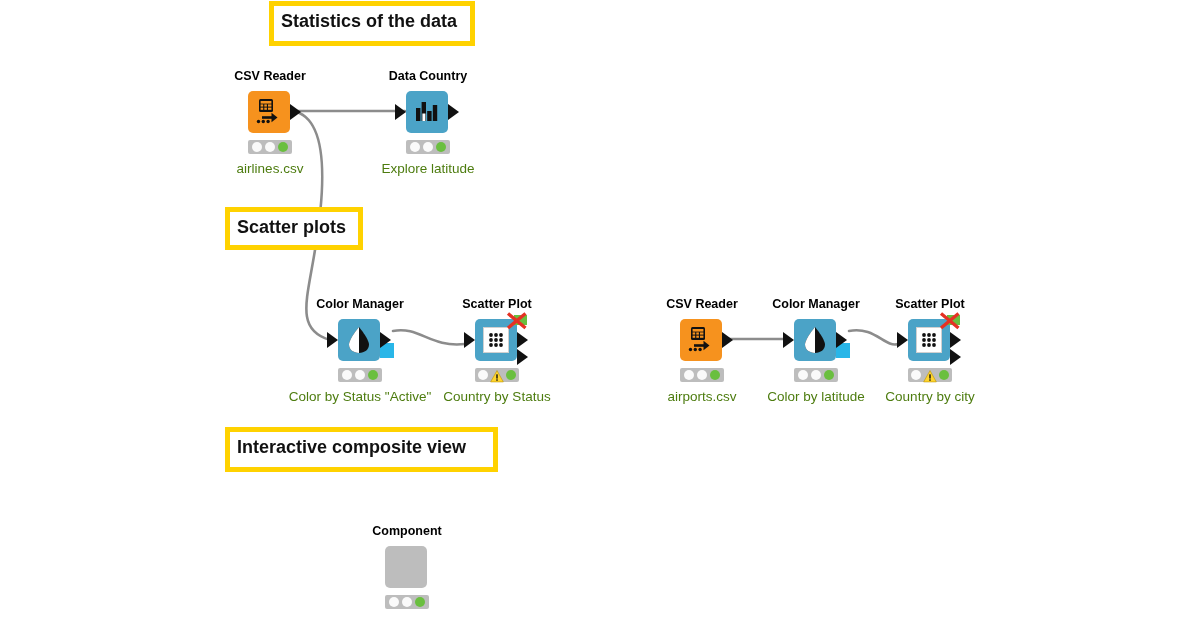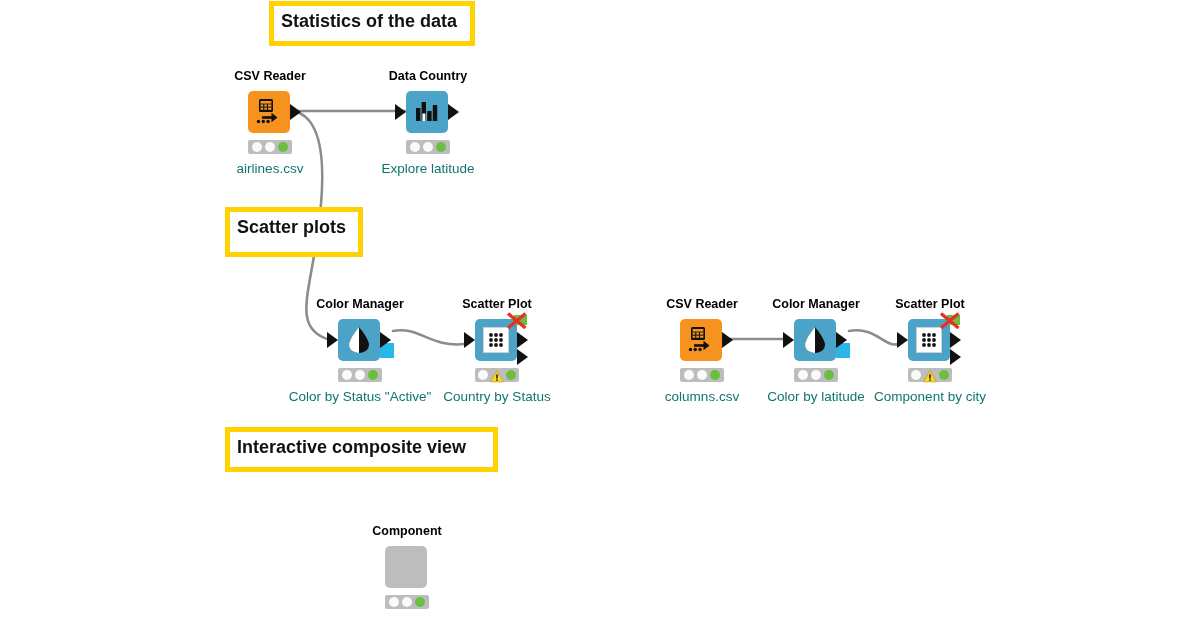--- a/index.html
+++ b/index.html
@@ -143,21 +143,21 @@
   .status .dot.green { background: #6ABF3F; }
   .status .warn {
     width: 14px;
     height: 12px;
     position: relative;
   }
 
   .node-caption {
     margin-top: 8px;
     font-size: 13.5px;
-    color: #0f766e;
+    color: #4d7c0f;
     white-space: nowrap;
     line-height: 1;
     text-align: center;
   }
 </style>
 </head>
 <body>
 
 <div id="canvas">
 
@@ -166,21 +166,21 @@
       <path d="M 293 111 C 330 118 325 190 315 250 C 307 300 295 330 330 340" fill="none" stroke="#8C8C8C" stroke-width="2.6" stroke-linecap="round"></path>
       <path d="M 393 331 C 420 326 430 348 465 344" fill="none" stroke="#8C8C8C" stroke-width="2.6" stroke-linecap="round"></path>
       <path d="M 725 339 L 786 339" fill="none" stroke="#8C8C8C" stroke-width="2.6" stroke-linecap="round"></path>
       <path d="M 849 331 C 875 326 885 348 898 344" fill="none" stroke="#8C8C8C" stroke-width="2.6" stroke-linecap="round"></path>
     </svg>
 
   <div id="annotations">
       <div class="annotation" style="left: 225px; top: 1px; width: 206px; height: 45px; border-color: rgb(255, 210, 0); background: rgb(255, 255, 255); margin-left: 44px;">
         <div class="anno-text">Statistics of the data</div>
       </div>
-      <div class="annotation" style="left: 225px; top: 207px; width: 138px; height: 50px; border-color: rgb(255, 210, 0); background: rgb(255, 255, 255);">
+      <div class="annotation" style="left: 225px; top: 207px; width: 138px; height: 43px; border-color: rgb(255, 210, 0); background: rgb(255, 255, 255);">
         <div class="anno-text">Scatter plots</div>
       </div>
       <div class="annotation" style="left: 225px; top: 427px; width: 273px; height: 45px; border-color: rgb(255, 210, 0); background: rgb(255, 255, 255);">
         <div class="anno-text">Interactive composite view</div>
       </div>
     </div>
 
   <div id="nodes">
       <div class="node" style="left: 270px; top: 70px;">
         <div class="node-title">CSV Reader</div>
@@ -309,21 +309,21 @@
         <circle cx="14.1" cy="24.5" r="1.7" fill="#111"></circle>
       </svg>
           </div>
           <div class="port out" style="border-left-color: rgb(17, 17, 17);"></div>
         </div>
         <div class="status" style="background: rgb(189, 189, 189);">
           <div class="dot" style="background: rgb(250, 250, 250);"></div>
           <div class="dot" style="background: rgb(250, 250, 250);"></div>
           <div class="dot green" style="background: rgb(106, 191, 63);"></div>
         </div>
-        <div class="node-caption">columns.csv</div>
+        <div class="node-caption">airports.csv</div>
       </div>
       <div class="node" style="left: 816px; top: 298px;">
         <div class="node-title">Color Manager</div>
         <div class="node-body-wrap">
           <div class="node-figure teal" style="background: rgb(75, 163, 199);">
             <svg width="26" height="28" viewBox="0 0 26 28">
         <path d="M13 1 C13 1 3 13 3 18.6 C3 23.8 7.5 27 13 27 C18.5 27 23 23.8 23 18.6 C23 13 13 1 13 1 Z" fill="#111"></path>
         <path d="M13 1 C13 1 3 13 3 18.6 C3 23.8 7.5 27 13 27 Z" fill="#ffffff"></path>
       </svg>
           </div>
@@ -365,21 +365,21 @@
         </div>
         <div class="status" style="background: rgb(189, 189, 189);">
           <div class="dot" style="background: rgb(250, 250, 250);"></div>
           <div class="warn"><svg width="14" height="12.5" viewBox="0 0 14 13">
     <path d="M7 0.6 L13.6 12.4 L0.4 12.4 Z" fill="#FFD52E" stroke="#B99100" stroke-width="0.6"></path>
     <rect x="6.25" y="4.5" width="1.5" height="4.4" fill="#111"></rect>
     <rect x="6.25" y="9.7" width="1.5" height="1.5" fill="#111"></rect>
   </svg></div>
           <div class="dot green" style="background: rgb(106, 191, 63);"></div>
         </div>
-        <div class="node-caption">Component by city</div>
+        <div class="node-caption">Country by city</div>
       </div>
       <div class="node" style="left: 407px; top: 525px;">
         <div class="node-title">Component</div>
         <div class="node-body-wrap">
           <div class="node-figure grey" style="background: rgb(189, 189, 189);"></div>
         </div>
         <div class="status" style="background: rgb(189, 189, 189);">
           <div class="dot" style="background: rgb(250, 250, 250);"></div>
           <div class="dot" style="background: rgb(250, 250, 250);"></div>
           <div class="dot green" style="background: rgb(106, 191, 63);"></div>

